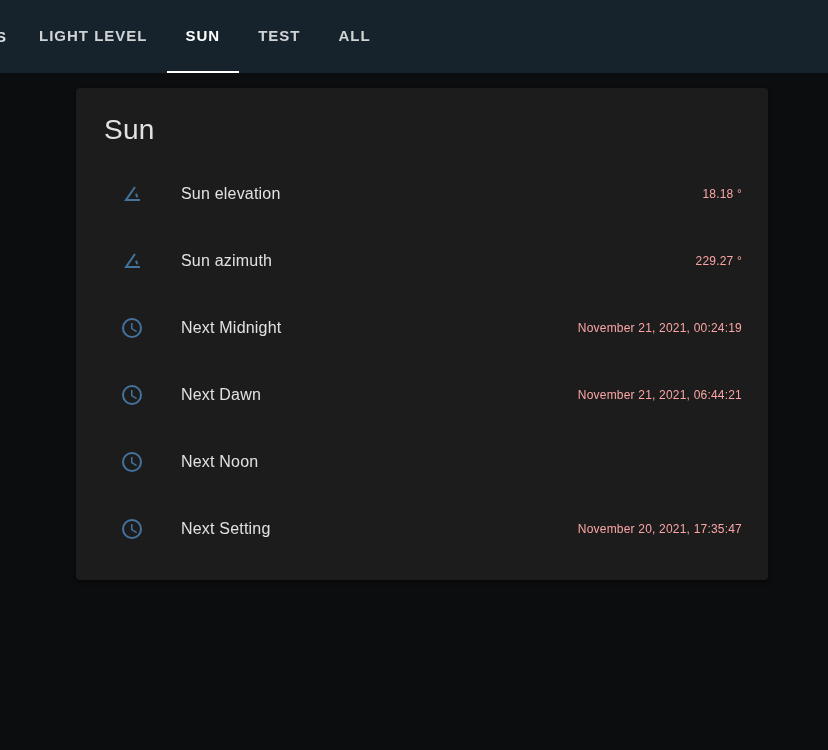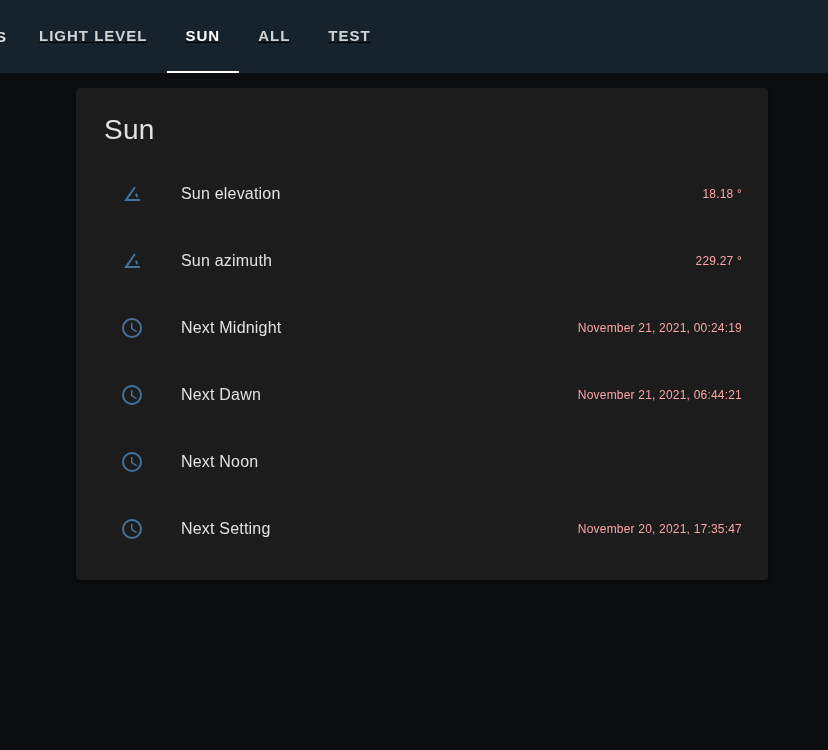--- a/index.html
+++ b/index.html
@@ -19,21 +19,21 @@
     padding-left: 0;
   }
   .tab-fragment {
     width: 10px;
     overflow: hidden;
     display: flex; align-items: center;
     color: rgba(255,255,255,.85);
     font-size: 15px; font-weight: bold; letter-spacing: 1px;
     margin-left: -4px;
   }
-  .tab-bar { display: flex; align-items: stretch; margin-left: 14px; text-decoration: underline; }
+  .tab-bar { display: flex; align-items: stretch; margin-left: 14px; }
   .tab {
     display: flex; align-items: center;
     padding: 0 19px;
     color: rgba(255,255,255,.80);
     font-size: 15px;
     font-weight: bold;
     letter-spacing: 1px;
     cursor: pointer;
     border-bottom: 2px solid transparent;
     white-space: nowrap;
@@ -93,22 +93,22 @@
   }
 </style>
 </head>
 <body>
 
 <div class="header">
   <span class="tab-fragment">S</span>
   <div class="tab-bar">
       <div class="tab">LIGHT LEVEL</div>
       <div class="tab active">SUN</div>
+      <div class="tab">TEST</div>
       <div class="tab">ALL</div>
-      <div class="tab">TEST</div>
     </div>
 </div>
 
 <div class="card">
   <div class="card-title">Sun</div>
   <div class="rows">
       <div class="row">
         <span class="icon">
           <svg viewBox="0 0 24 24" aria-hidden="true">
             <path fill="currentColor" d="M20,19H4.09L14.18,4.43L15.82,5.57L7.91,17H20V19M16.76,11.17C17.54,12.35 18,13.77 18,15.29H16C16,14.17 15.67,13.13 15.1,12.25L16.76,11.17Z"></path>

